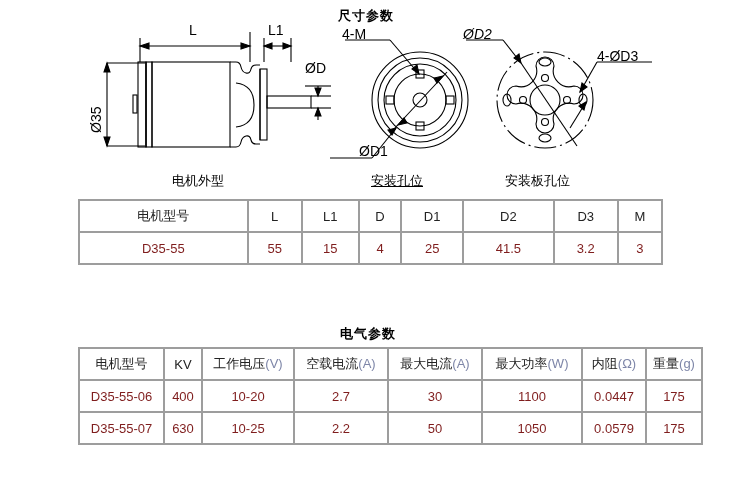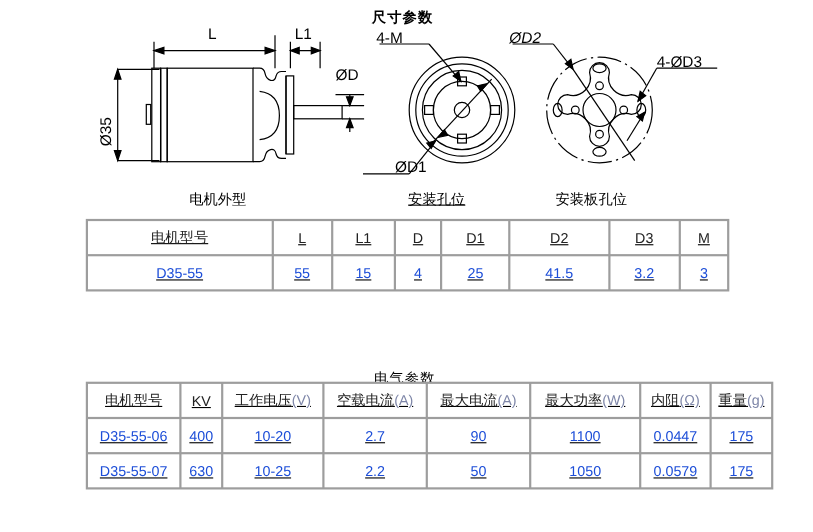--- a/index.html
+++ b/index.html
@@ -55,40 +55,38 @@
     font-size: 14px;
     white-space: nowrap;
     transform: rotate(-90deg);
     transform-origin: left top;
   }
 
   
   .table-title {
     position: absolute;
     font-size: 13px;
-    font-weight: normal;
+    font-weight: bold;
     letter-spacing: 1px;
     white-space: nowrap;
-    margin-top: 10px;
   }
 
   table.spec {
     position: absolute;
     border-collapse: separate;
     border-spacing: 2px;
     background: #9d9d9d;
     table-layout: fixed;
-    text-decoration: underline;
   }
   table.spec td {
     background: #ffffff;
     text-align: center;
     vertical-align: middle;
     font-size: 13px;
-    color: #1d4ed8;
+    color: #7f1d1d;
     height: 30px;
     padding: 0 2px;
     overflow: hidden;
     white-space: nowrap;
   }
   table.spec td.hdr {
     color: #222222;
   }
   .unit {
     color: #7e86a8;
@@ -287,21 +285,21 @@
         <td class="hdr">最大电流<span class="unit">(A)</span></td>
         <td class="hdr">最大功率<span class="unit">(W)</span></td>
         <td class="hdr">内阻<span class="unit">(Ω)</span></td>
         <td class="hdr">重量<span class="unit">(g)</span></td>
       </tr>
       <tr>
         <td>D35-55-06</td>
         <td>400</td>
         <td>10-20</td>
         <td>2.7</td>
-        <td>90</td>
+        <td>30</td>
         <td>1100</td>
         <td>0.0447</td>
         <td>175</td>
       </tr>
       <tr>
         <td>D35-55-07</td>
         <td>630</td>
         <td>10-25</td>
         <td>2.2</td>
         <td>50</td>

